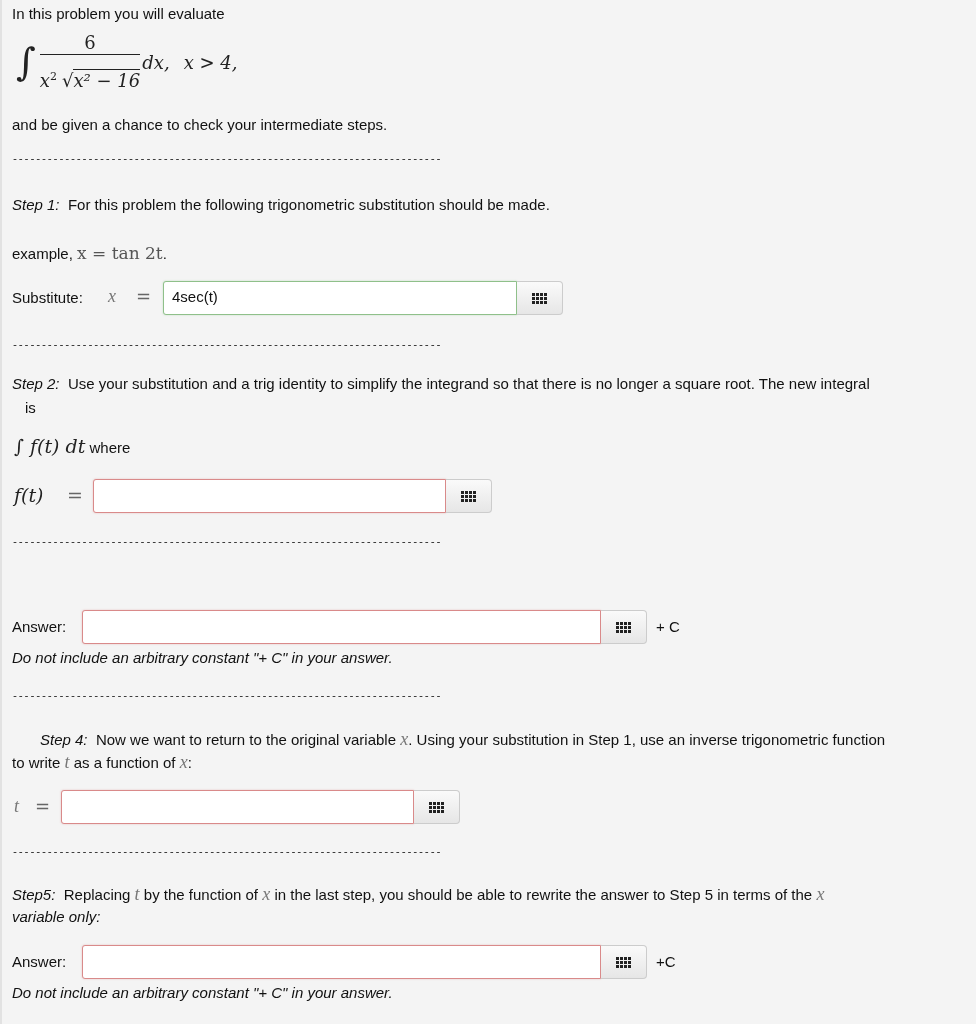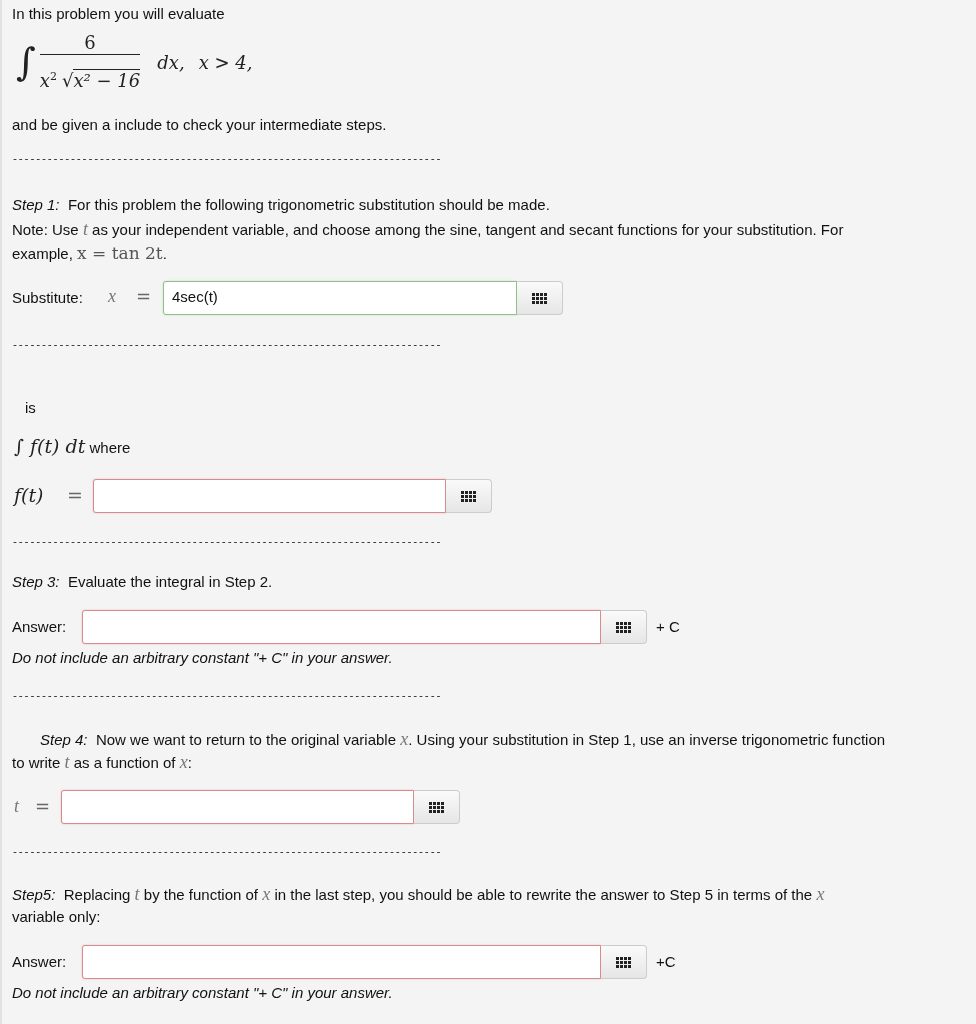--- a/index.html
+++ b/index.html
@@ -46,36 +46,31 @@
 
   <div class="abs" style="left:14px; top:32px; display:flex; align-items:center;">
     <span class="math-up" style="font-size:38px; line-height:40px; margin-right:4px;">∫</span>
     <span class="frac">
       <span class="num math-up" style="font-size:18px;">6</span>
       <span class="den" style="font-size:18px;">
         <span class="math">x</span><sup class="math-up" style="font-size:11px;">2</sup>
         <span class="math-up">√</span><span class="math" style="border-top:1.2px solid #222;">x² − 16</span>
       </span>
     </span>
-    <span class="math" style="font-size:18px; margin-left:17px;">dx,</span>
+    <span class="math" style="font-size:18px; margin-left:2px;">dx,</span>
     <span class="math" style="font-size:18px; margin-left:14px;">x &gt; 4,</span>
   </div>
 
-  <div class="abs" style="left:10px; top:116px;">and be given a include to check your intermediate steps.</div>
+  <div class="abs" style="left:10px; top:116px;">and be given a chance to check your intermediate steps.</div>
 
   <div class="abs divider" style="left:10px; top:154px;">--------------------------------------------------------------------------------</div>
 
   <div class="abs" style="left:10px; top:196px;">
     <span class="ital">Step 1:</span>&nbsp;
     <span>For this problem the following trigonometric substitution should be made.</span>
-  </div>
-  <div class="abs" style="left:10px; top:219px; white-space:nowrap;">
-    <span>Note: Use</span>
-    <span class="mathvar">t</span>
-    <span>as your independent variable, and choose among the sine, tangent and secant functions for your substitution. For</span>
   </div>
   <div class="abs" style="left:10px; top:243px;">
     <span>example,</span>
     <span class="math-up" style="font-size:17px; color:#555;">x = tan 2t</span><span>.</span>
   </div>
 
   <div class="abs" style="left:10px; top:289px;">Substitute:</div>
   <div class="abs mathvar" style="left:106px; top:286px;">x</div>
   <div class="abs math-up" style="left:134px; top:286px; font-size:18px; color:#666;">=</div>
   <div class="inp ok" style="left:161px; top:281px; width:354px; height:34px;">4sec(t)</div>
@@ -91,20 +86,24 @@
         <span></span>
         <span></span>
         <span></span>
         <span></span>
         <span></span>
       </div>
   </div>
 
   <div class="abs divider" style="left:10px; top:340px;">--------------------------------------------------------------------------------</div>
 
+  <div class="abs" style="left:10px; top:375px; white-space:nowrap;">
+    <span class="ital">Step 2:</span>&nbsp;
+    <span>Use your substitution and a trig identity to simplify the integrand so that there is no longer a square root. The new integral</span>
+  </div>
   <div class="abs" style="left:23px; top:399px;">is</div>
 
   <div class="abs" style="left:12px; top:435px;">
     <span class="math" style="font-size:19px;">∫ f(t) dt</span>
     <span style="font-size:15px;">where</span>
   </div>
 
   <div class="abs math" style="left:12px; top:484px; font-size:19px;">f(t)</div>
   <div class="abs math-up" style="left:65px; top:484px; font-size:19px; color:#666;">=</div>
   <div class="inp" style="left:91px; top:479px; width:353px; height:34px;"></div>
@@ -120,24 +119,20 @@
         <span></span>
         <span></span>
         <span></span>
         <span></span>
         <span></span>
       </div>
   </div>
 
   <div class="abs divider" style="left:10px; top:537px;">--------------------------------------------------------------------------------</div>
 
-  <div class="abs" style="left:10px; top:573px;">
-    <span class="ital">Step 3:</span>&nbsp;
-    <span>Evaluate the integral in Step 2.</span>
-  </div>
   <div class="abs" style="left:10px; top:618px;">Answer:</div>
   <div class="inp" style="left:80px; top:610px; width:519px; height:34px;"></div>
   <div class="kbtn" style="left:599px; top:610px;">
     <div class="grid">
         <span></span>
         <span></span>
         <span></span>
         <span></span>
         <span></span>
         <span></span>
@@ -190,21 +185,21 @@
 
   <div class="abs" style="left:10px; top:884px; white-space:nowrap;">
     <span class="ital">Step5:</span>&nbsp;
     <span>Replacing</span>
     <span class="mathvar">t</span>
     <span>by the function of</span>
     <span class="mathvar">x</span>
     <span>in the last step, you should be able to rewrite the answer to Step 5 in terms of the</span>
     <span class="mathvar">x</span>
   </div>
-  <div class="abs" style="left:10px; top:908px;">variable only:</div>
+  <div class="abs" style="left:10px; top:908px;font-style:italic;">variable only:</div>
 
   <div class="abs" style="left:10px; top:953px;">Answer:</div>
   <div class="inp" style="left:80px; top:945px; width:519px; height:34px;"></div>
   <div class="kbtn" style="left:599px; top:945px;">
     <div class="grid">
         <span></span>
         <span></span>
         <span></span>
         <span></span>
         <span></span>

